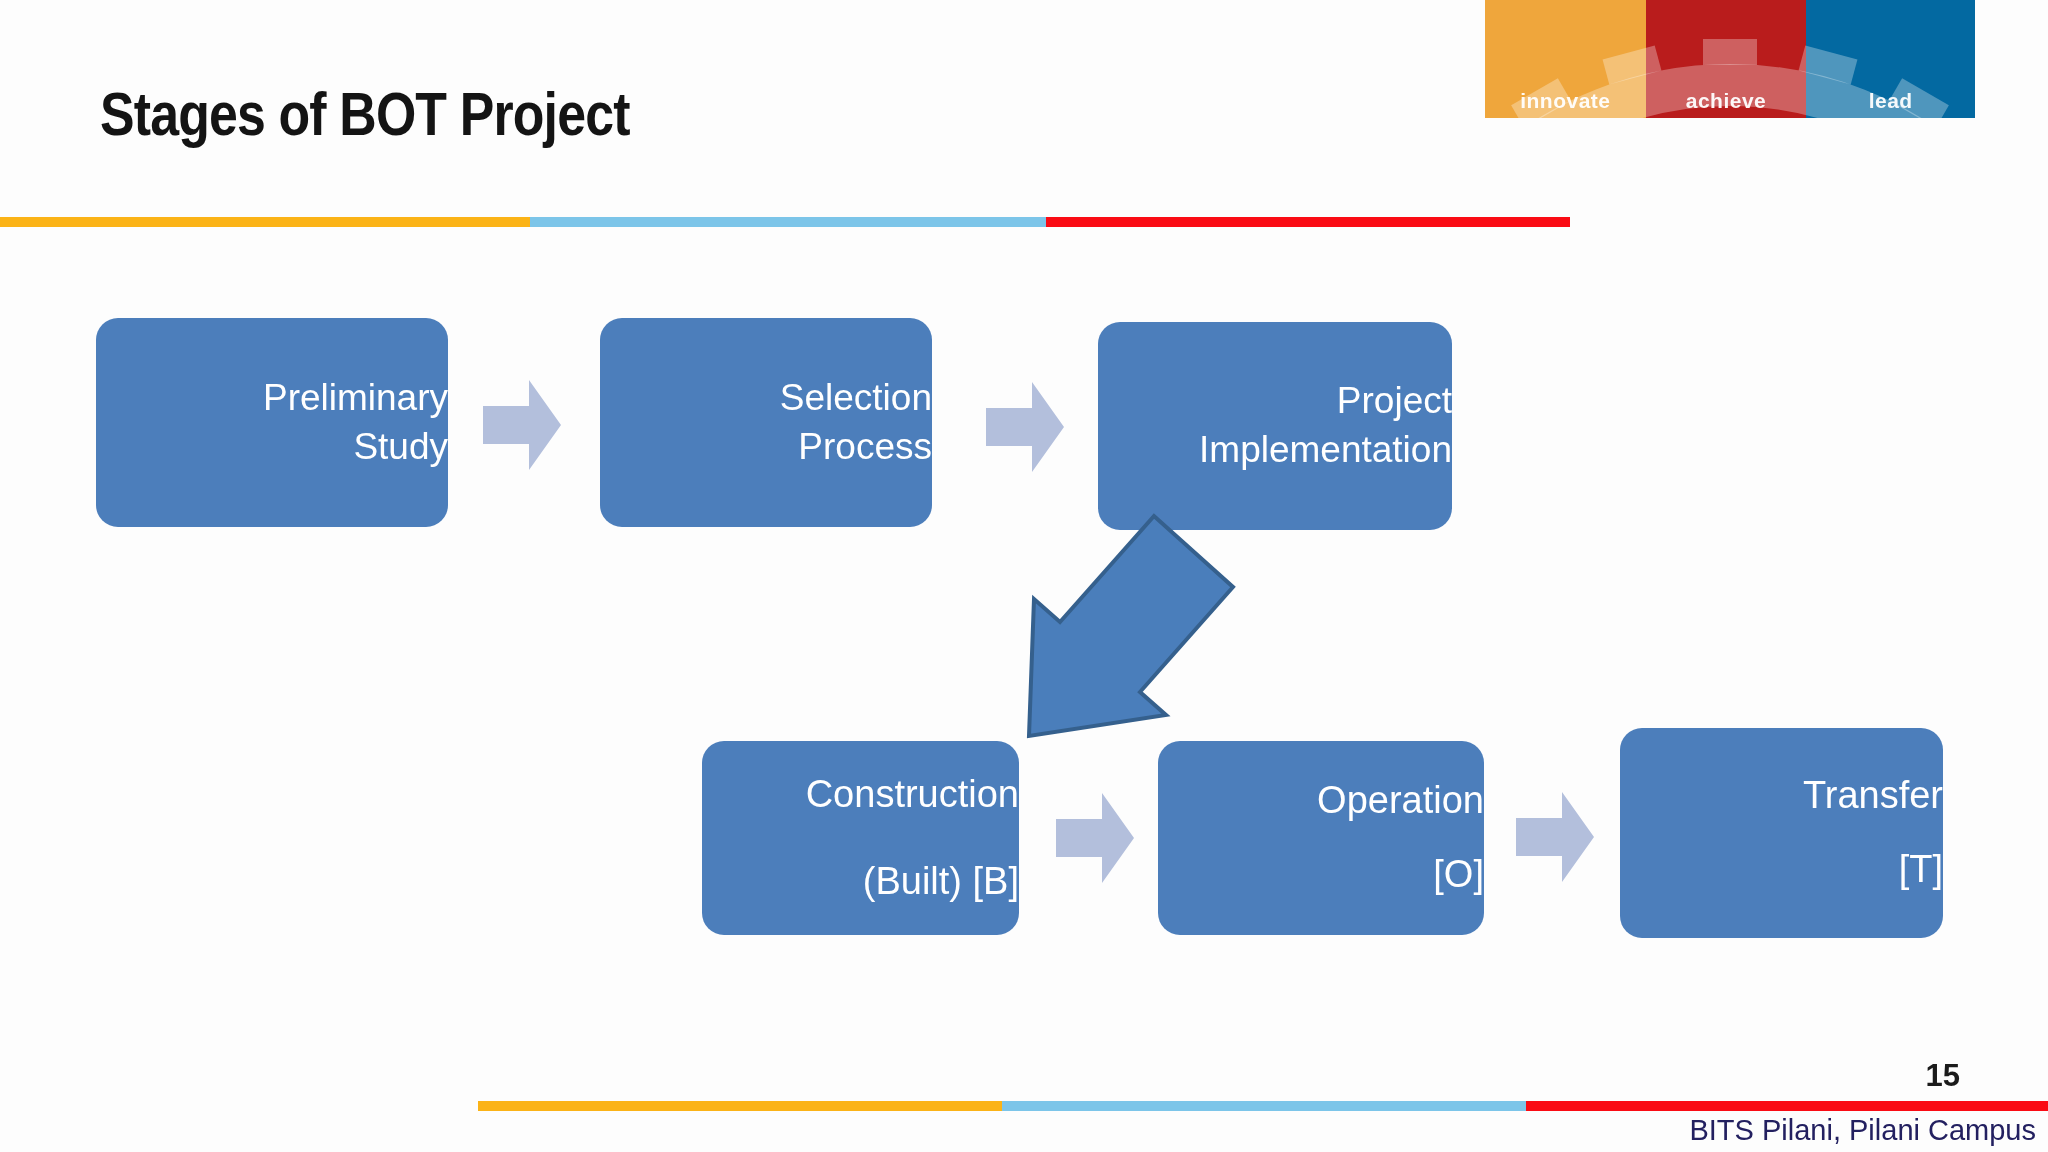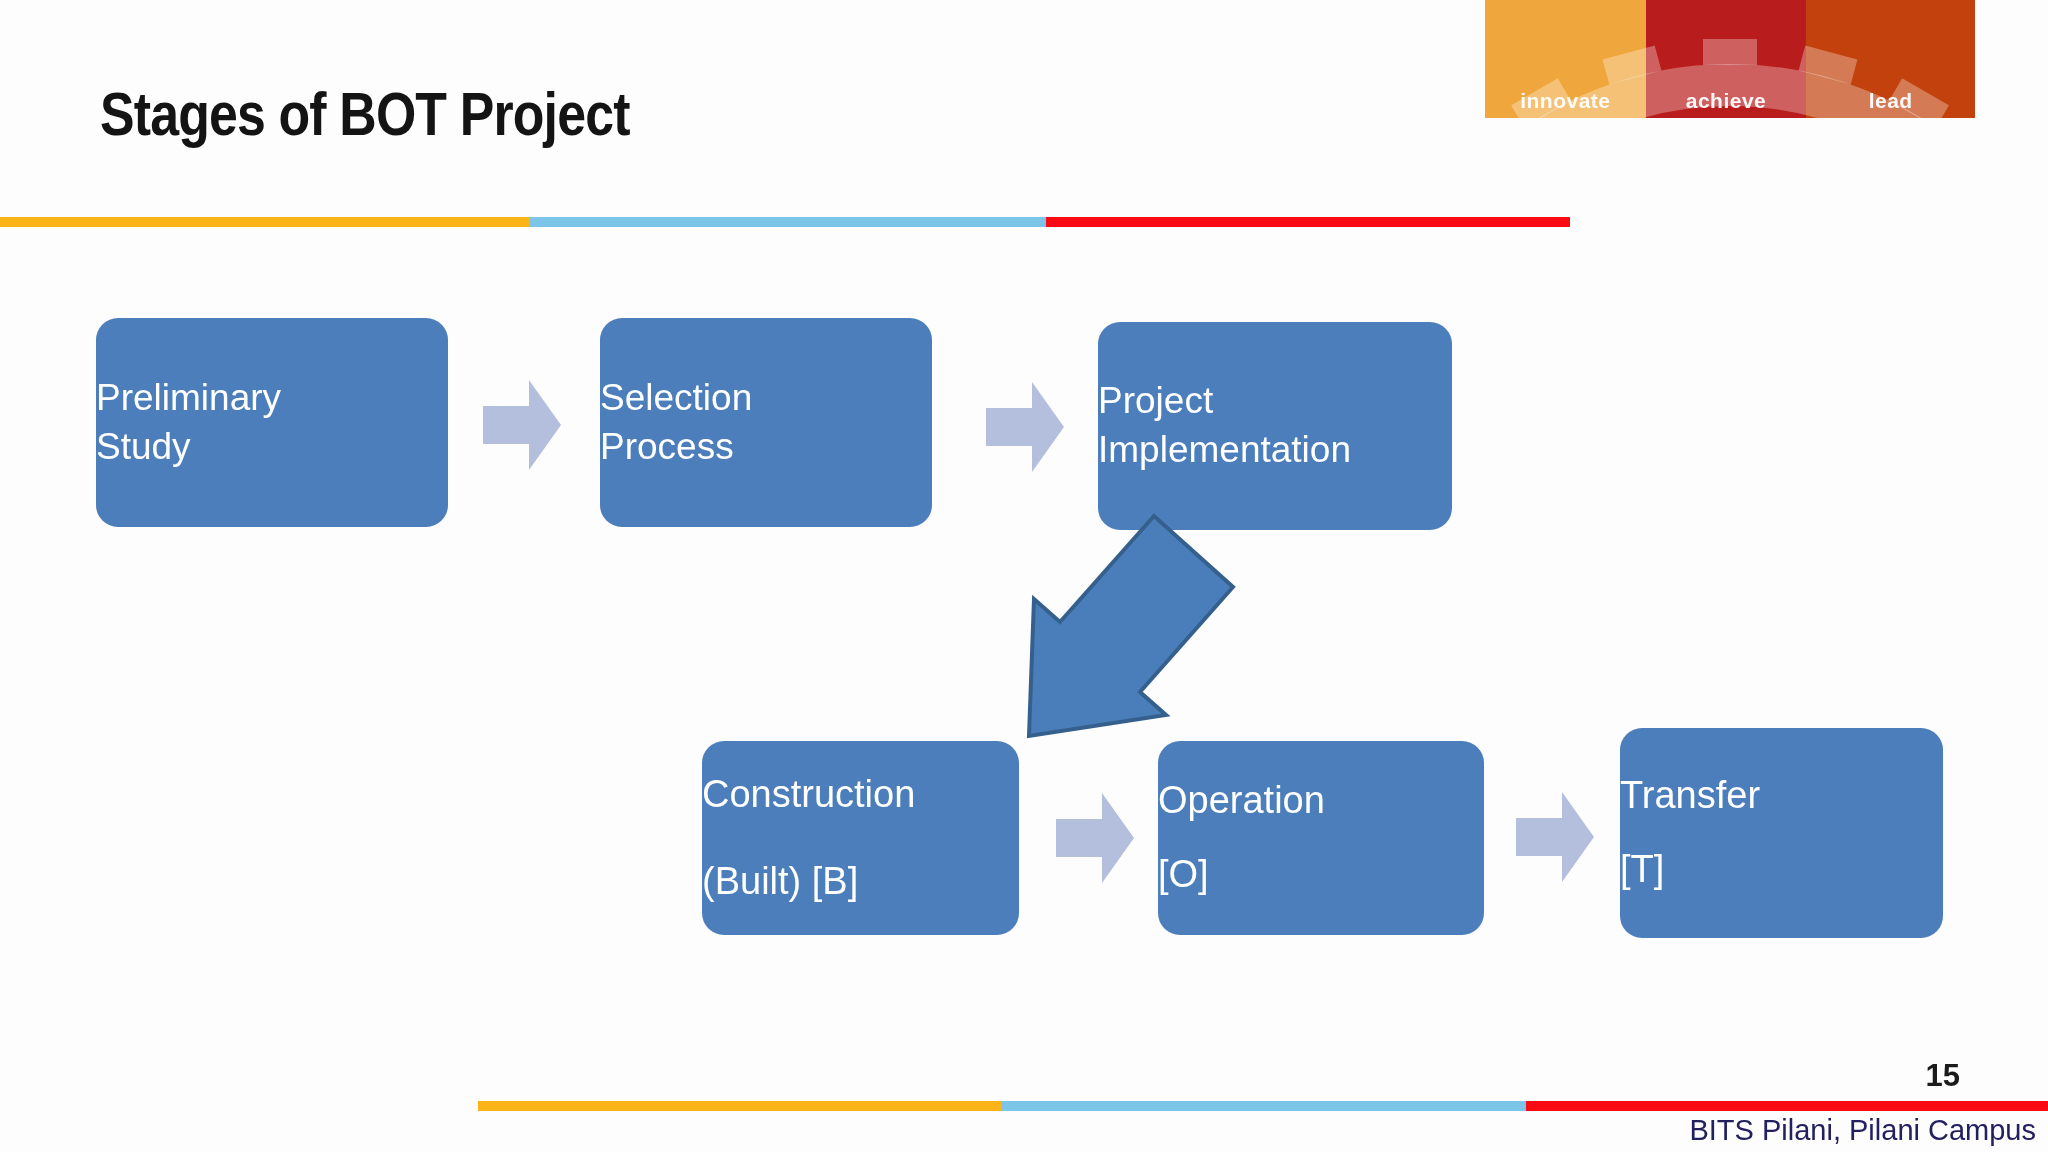--- a/index.html
+++ b/index.html
@@ -19,21 +19,21 @@
     white-space:nowrap;margin:0;
   }
   
   .logo{
     position:absolute;left:1485px;top:0;width:490px;height:118px;
     display:flex;overflow:hidden;
   }
   .logo .band{position:relative;flex:1 1 0;height:100%;}
   .band-innovate{background:#EFA63C;}
   .band-achieve{background:#b91c1c;}
-  .band-lead{background:#c2410c;padding-left:8px;}
+  .band-lead{background:#0369a1;padding-left:8px;}
   .band .band-label{
     position:absolute;left:0;right:0;bottom:5px;
     text-align:center;color:rgba(255,255,255,.95);
     font-size:21px;font-weight:700;letter-spacing:.5px;
   }
   .logo-arc{position:absolute;left:0;top:0;pointer-events:none;}
   
   .divider{position:absolute;display:flex;}
   .divider span{height:100%;display:block;}
   .div-top{left:0;top:217px;width:1570px;height:10px;}
@@ -41,21 +41,21 @@
   .div-top .seg-blue{width:516px;background:#7CC5E9;}
   .div-top .seg-red{width:524px;background:#FA0B14;}
   .div-bottom{left:478px;top:1101px;width:1570px;height:10px;}
   .div-bottom .seg-orange{width:524px;background:#FBB317;}
   .div-bottom .seg-blue{width:524px;background:#7CC5E9;}
   .div-bottom .seg-red{width:522px;background:#FA0B14;}
   
   .bx{
     position:absolute;border-radius:22px;background:#4C7EBB;
     color:#fff;display:flex;flex-direction:column;
-    align-items:flex-start;justify-content:center;text-align:center;
+    align-items:flex-end;justify-content:center;text-align:center;
   }
   .bx span{display:block;line-height:1.32;}
   .row1{font-size:37px;}
   .row2{font-size:38px;}
   .row2 span{line-height:1.15;}
   .row2 .l2{margin-top:30px;}
   .bx-prelim{left:96px; top:318px;width:352px;height:209px;}
   .bx-select{left:600px;top:318px;width:332px;height:209px;}
   .bx-impl  {left:1098px;top:322px;width:354px;height:208px;}
   .bx-constr{left:702px; top:741px;width:317px;height:194px;gap:13px;}

